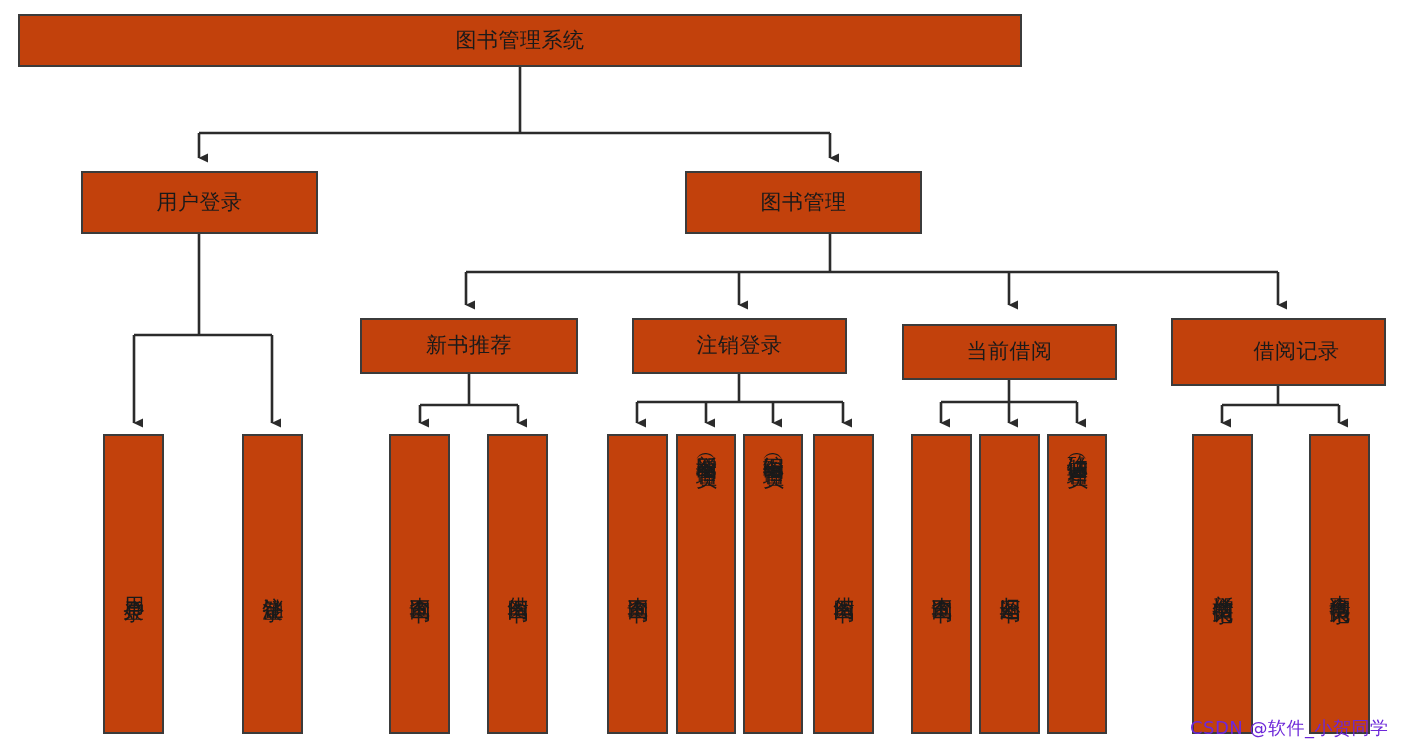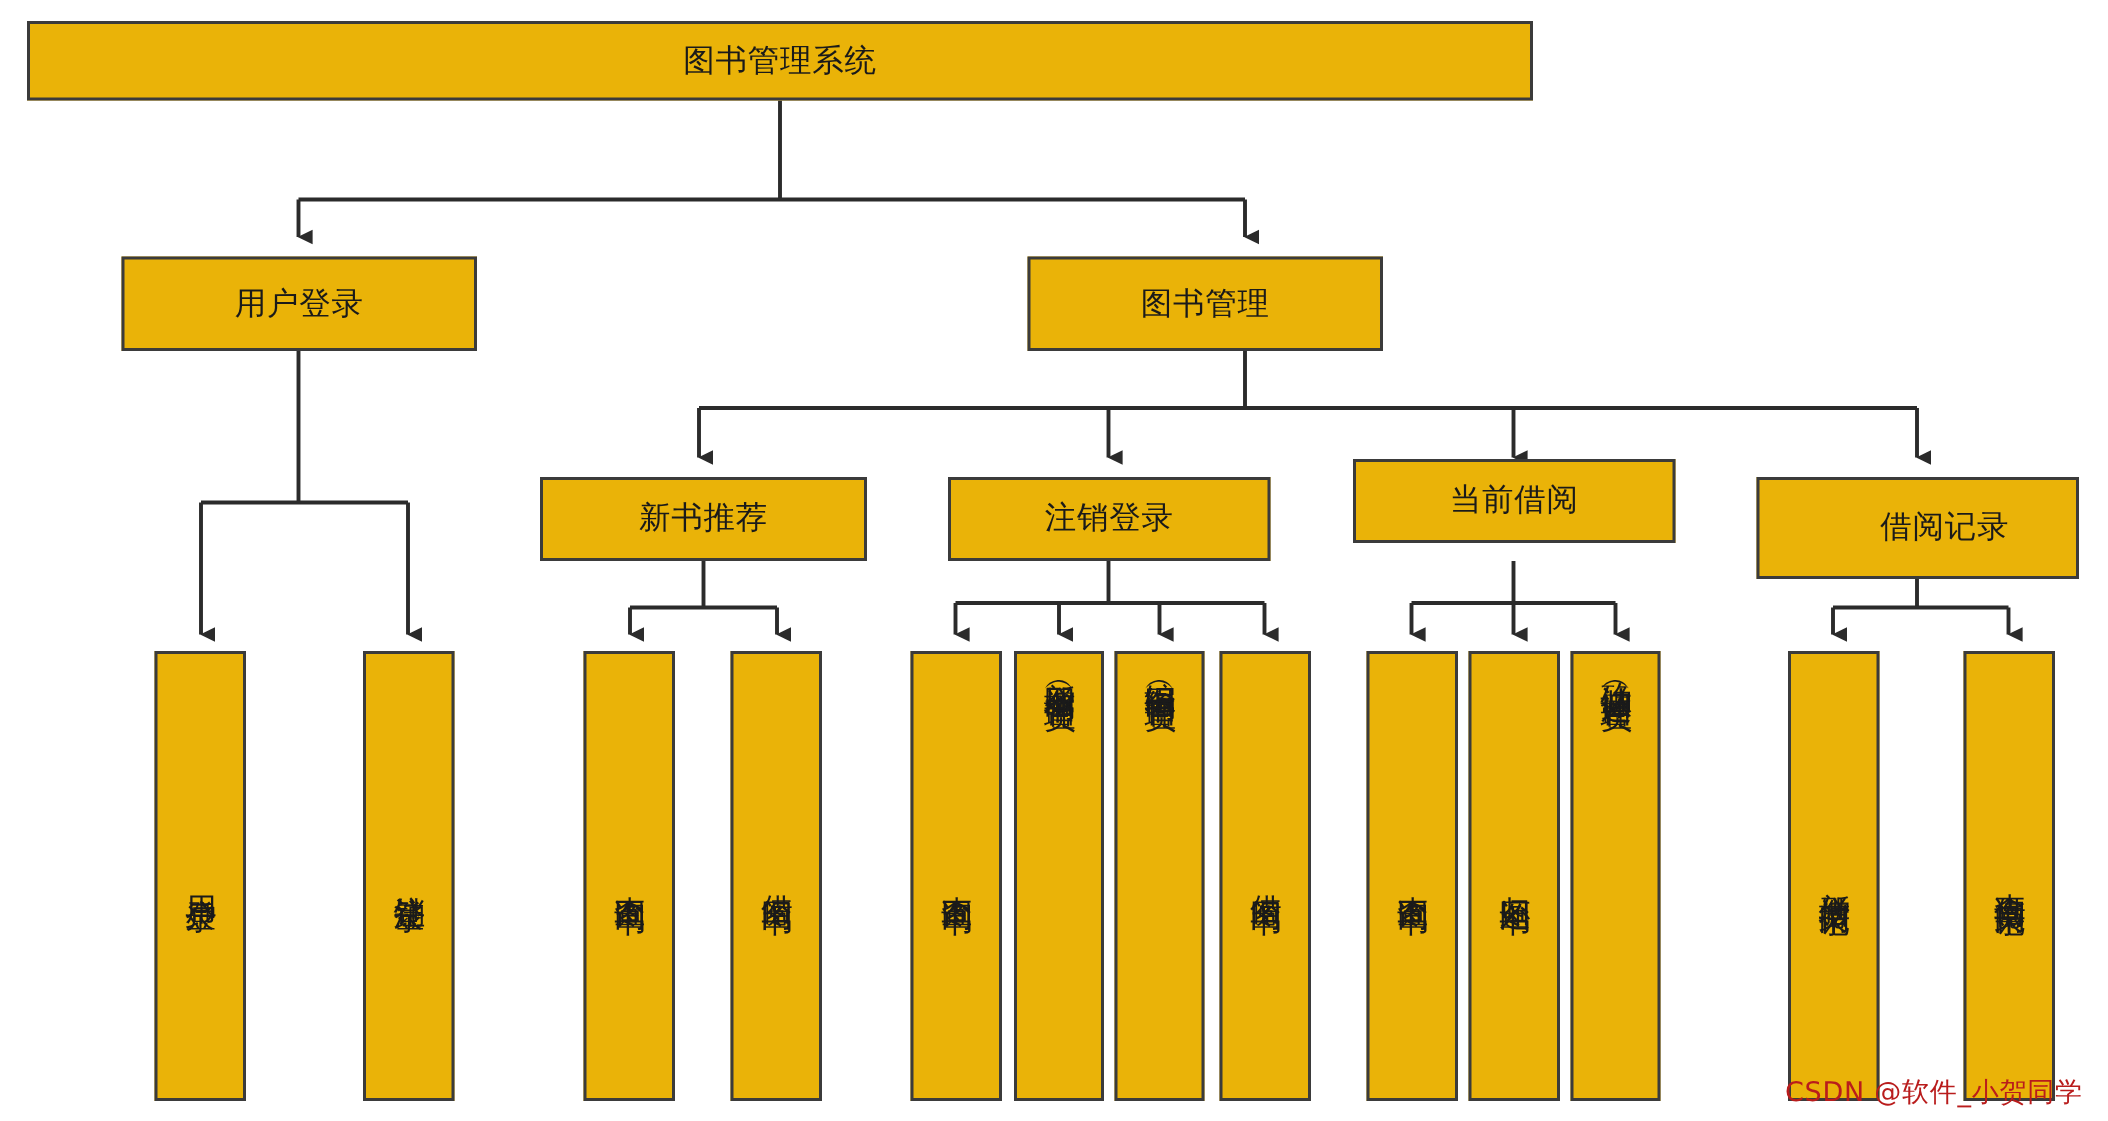--- a/index.html
+++ b/index.html
@@ -19,21 +19,21 @@
     position: absolute;
     left: 0; top: 0;
     width: 1405px;
     height: 747px;
     pointer-events: none;
   }
   .node {
     position: absolute;
     box-sizing: border-box;
     border: 2.5px solid #3b3b3b;
-    background: #eab308;
+    background: #c2410c;
     display: flex;
     align-items: center;
     justify-content: center;
     color: #1a1a1a;
   }
   .node .lbl {
     display: block;
     text-align: center;
     line-height: 1.02;
   }
@@ -58,21 +58,21 @@
     white-space: nowrap;
     margin: 0 auto;
   }
   .v-node.tall .lbl { letter-spacing: 2px; }
   .v-node.center { align-items: center; padding-top: 0; }
   #watermark {
     position: absolute;
     left: 1190px;
     top: 716px;
     font-size: 18px;
-    color: #b91c1c;
+    color: #6d28d9;
     letter-spacing: 0.5px;
     white-space: nowrap;
     font-family: "DejaVu Sans", "Liberation Sans", sans-serif;
   }
 </style>
 </head>
 <body>
 
 <div id="canvas">
 
@@ -136,21 +136,21 @@
   <div class="node h-node" style="left:685px; top:171px; width:237px; height:63px;">
     <span class="lbl">图书管理</span>
   </div>
 
   <div class="node h-node" style="left:360px; top:318px; width:218px; height:56px;">
     <span class="lbl">新书推荐</span>
   </div>
   <div class="node h-node" style="left:632px; top:318px; width:215px; height:56px;">
     <span class="lbl">注销登录</span>
   </div>
-  <div class="node h-node" style="left:902px; top:306px; width:215px; height:56px;">
+  <div class="node h-node" style="left:902px; top:324px; width:215px; height:56px;">
     <span class="lbl">当前借阅</span>
   </div>
   <div class="node h-node" style="left:1171px; top:318px; width:215px; height:68px;padding-left:36px;">
     <span class="lbl">借阅记录</span>
   </div>
 
   <div class="node v-node center" style="left:103px; top:434px; width:61px; height:300px;">
     <span class="lbl">用户登录</span>
   </div>
   <div class="node v-node center" style="left:242px; top:434px; width:61px; height:300px;">

